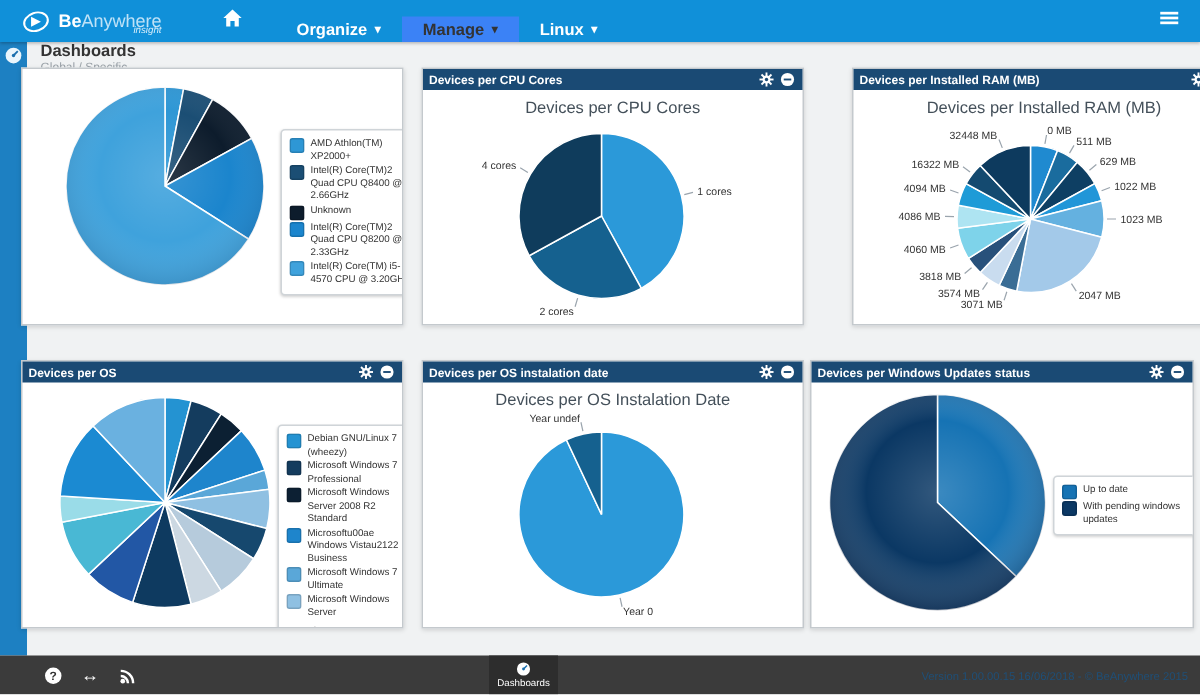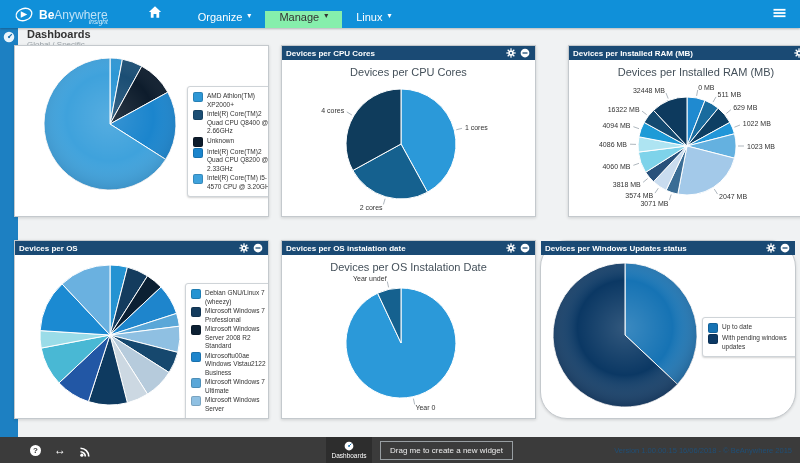--- a/index.html
+++ b/index.html
@@ -10,22 +10,22 @@
   .nav{position:absolute;left:0;top:0;width:800px;height:28px;background:#1090d9;display:flex;align-items:center;z-index:5;box-shadow:0 1px 2px rgba(0,0,0,.25);}
   .brand{display:flex;align-items:center;margin-left:14px;color:#fff;cursor:pointer;}
   .brand svg{width:20px;height:15px;margin-right:5px;}
   .brand-text{position:relative;line-height:12px;white-space:nowrap;}
   .brand-bold{font-weight:bold;font-size:12px;}
   .brand-light{font-size:12px;color:#bfe2f7;}
   .brand-sub{position:absolute;right:0;bottom:-7px;font-size:6.5px;color:#d8eefb;font-style:italic;}
   .nav-home{margin-left:32px;color:#fff;width:30px;text-align:center;}
   .nav-home svg{width:14px;height:14px;}
   .nav-items{display:flex;align-items:stretch;height:28px;margin-left:14px;}
-  .nav-item{display:flex;align-items:flex-start;padding:0 14px;color:#fff;font-size:11px;font-weight:normal;cursor:pointer;margin-top:11px;}
-  .nav-item.active{background:#86efac;color:#333;}
+  .nav-item{display:flex;align-items:center;padding:0 14px;color:#fff;font-size:11px;font-weight:bold;cursor:pointer;margin-top:11px;}
+  .nav-item.active{background:#3b82f6;color:#333;}
   .caret{font-size:8px;margin-left:5px;}
   .search{display:flex;margin-left:16px;border:1px solid #fff;height:18px;}
   .search input{width:84px;height:18px;border:0;outline:0;font-size:9px;padding:0 5px;font-family:"Liberation Sans",sans-serif;color:#555;}
   .search button{width:22px;height:18px;border:0;background:#0a7cc6;border-left:1px solid #fff;color:#fff;display:flex;align-items:center;justify-content:center;cursor:pointer;padding:0;}
   .search button svg{width:11px;height:11px;}
   .nav-spacer{flex:1;}
   .hamburger{margin-right:14px;color:#fff;}
   .hamburger svg{width:13px;height:12px;}
 
   
@@ -36,21 +36,21 @@
   .page-title{font-size:11px;font-weight:bold;color:#333;line-height:11px;}
   .page-subtitle{font-size:8px;color:#9aa2a8;line-height:9px;}
 
   
   .widget{position:absolute;background:#fff;border:1px solid #c4c9cd;box-shadow:0 1px 3px rgba(0,0,0,.15);}
   .wp1{left:14px;top:45px;width:253px;height:170px;}
   .wp2{left:281px;top:45px;width:253px;height:170px;}
   .wp3{left:568px;top:45px;width:254px;height:170px;}
   .wp4{left:14px;top:240px;width:253px;height:177px;}
   .wp5{left:281px;top:240px;width:253px;height:177px;}
-  .wp6{left:540px;top:240px;width:254px;height:177px;border-radius:27px;}
+  .wp6{left:540px;top:240px;width:254px;height:177px;}
   .w-head{height:14px;background:#1a4a74;color:#fff;display:flex;align-items:center;padding:0 4px;}
   .w-head-title{font-size:8px;font-weight:bold;white-space:nowrap;}
   .w-head .sp{flex:1;}
   .w-ico{width:11px;height:11px;margin-left:3px;color:#fff;cursor:pointer;display:flex;align-items:center;}
   .w-ico svg{width:10px;height:10px;}
   .w-body{position:relative;width:100%;height:calc(100% - 14px);overflow:hidden;}
   .chart{position:absolute;left:0;top:0;right:0;bottom:0;}
   .chart-title{position:absolute;left:0;top:6px;width:100%;text-align:center;font-size:11px;color:#44505a;z-index:2;}
 
   
@@ -452,17 +452,16 @@
       <div class="f-rss"><svg>
             <use href="#i-rss"></use>
           </svg></div>
     </div>
     <div class="dash-tab">
       <svg>
           <use href="#i-gauge"></use>
         </svg>
       <span class="dash-tab-label">Dashboards</span>
     </div>
-    <div class="drag-box">Drag me to create a new widget</div>
     <div class="version">Version 1.00.00.15 16/06/2018 - © BeAnywhere 2015</div>
   </footer>
 
 </div>
 
 </body></html>

